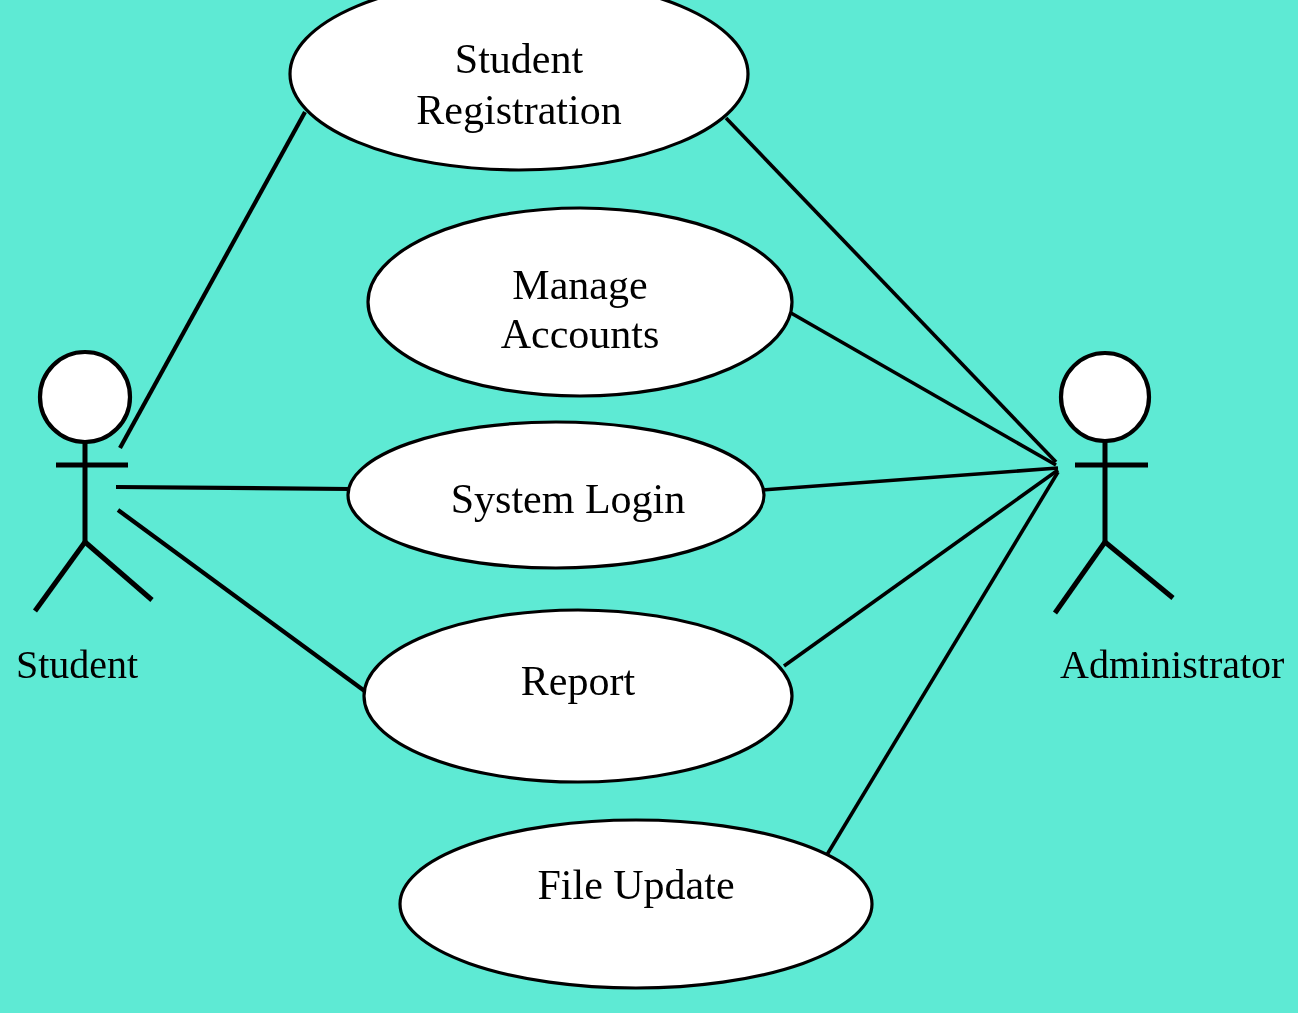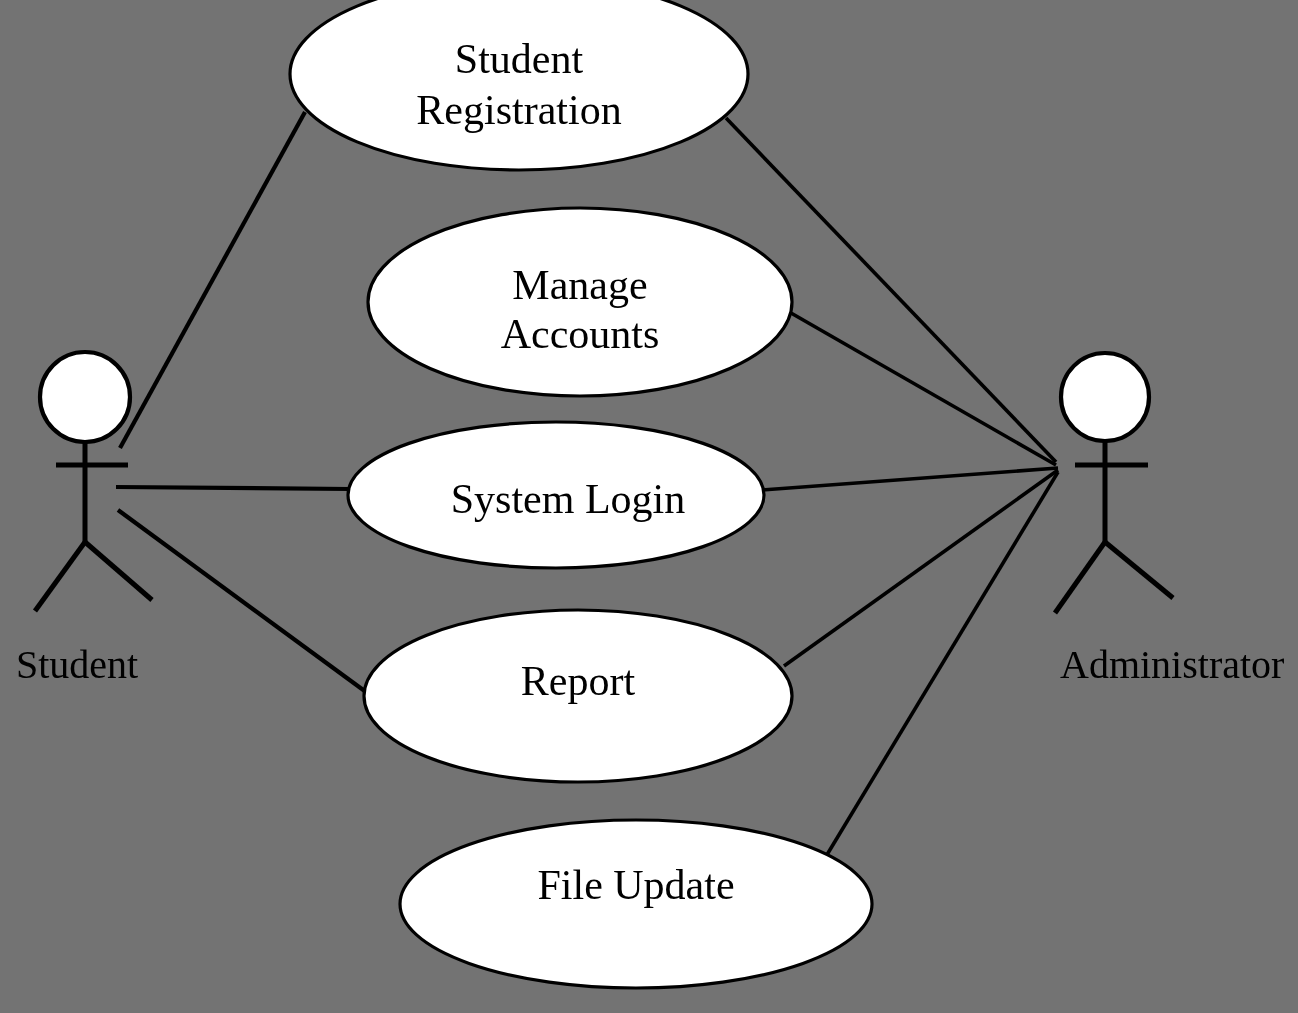--- a/index.html
+++ b/index.html
@@ -4,21 +4,21 @@
 <style>
   html, body {
     margin: 0;
     padding: 0;
     background: #ffffff;
   }
   #canvas-wrap {
     position: relative;
     width: 1298px;
     height: 1013px;
-    background: #737373;
+    background: #5eead4;
     overflow: hidden;
     font-family: "Liberation Serif", "DejaVu Serif", serif;
   }
   svg#diagram {
     position: absolute;
     top: 0;
     left: 0;
     width: 1298px;
     height: 1013px;
     display: block;

